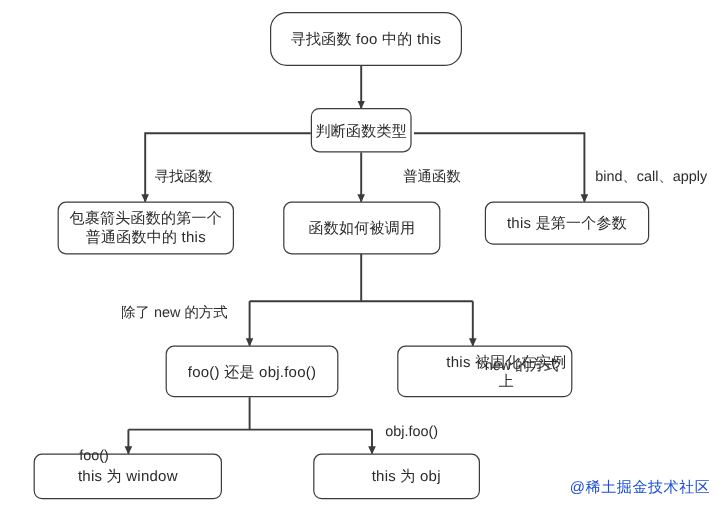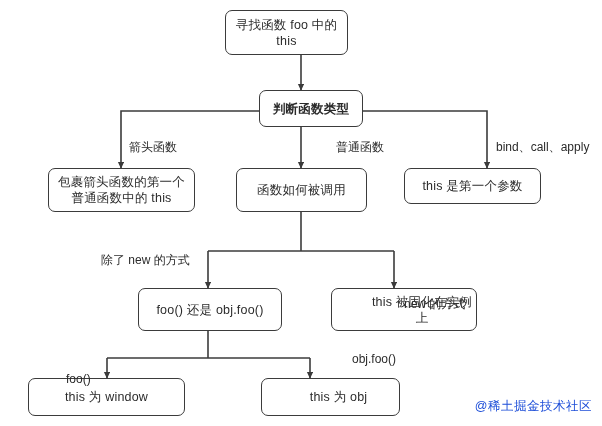--- a/index.html
+++ b/index.html
@@ -88,25 +88,25 @@
       <path d="M208,251 L208,288" marker-end="url(#arrowhead)"></path>
       <path d="M394,251 L394,288" marker-end="url(#arrowhead)"></path>
 
       <path d="M208,331 L208,358"></path>
       <path d="M107,358 L310,358"></path>
       <path d="M107,358 L107,378" marker-end="url(#arrowhead)"></path>
       <path d="M310,358 L310,378" marker-end="url(#arrowhead)"></path>
     </g>
   </svg>
 
-  <div class="node" style="left:225px; top:10px; width:123px; height:45px;">
+  <div class="node" style="left:225px; top:10px; width:160px; height:45px;border-radius:14px;">
     <span>寻找函数 foo 中的 this</span>
   </div>
 
-  <div class="node" style="left:259px; top:90px; width:104px; height:37px;font-weight:bold;">
+  <div class="node" style="left:259px; top:90px; width:84px; height:37px;">
     <span>判断函数类型</span>
   </div>
 
   <div class="node" style="left:48px; top:168px; width:147px; height:44px;">
     <span>包裹箭头函数的第一个
 普通函数中的 this</span>
   </div>
 
   <div class="node" style="left:236px; top:168px; width:131px; height:44px;">
     <span>函数如何被调用</span>
@@ -126,21 +126,21 @@
 
   <div class="node" style="left:28px; top:378px; width:157px; height:38px;">
     <span>this 为 window</span>
   </div>
 
   <div class="node" style="left:261px; top:378px; width:139px; height:38px;padding-left:16px;">
     <span>this 为 obj</span>
   </div>
 
   <div class="edge-label" style="left:129px; top:140px;">
-    <span>箭头函数</span>
+    <span>寻找函数</span>
   </div>
 
   <div class="edge-label" style="left:309px; top:140px;margin-left:27px;">
     <span>普通函数</span>
   </div>
 
   <div class="edge-label" style="left:496px; top:140px;">
     <span>bind、call、apply</span>
   </div>
 
@@ -149,19 +149,19 @@
   </div>
 
   <div class="edge-label" style="left:404px; top:253px;margin-top:44px;">
     <span>new 的方式</span>
   </div>
 
   <div class="edge-label" style="left:66px; top:352px;margin-top:20px;">
     <span>foo()</span>
   </div>
 
-  <div class="edge-label" style="left:321px; top:352px;margin-left:31px;">
+  <div class="edge-label" style="left:321px; top:352px;">
     <span>obj.foo()</span>
   </div>
 
   <div class="watermark">@稀土掘金技术社区</div>
 
 </div>
 
 </body></html>

